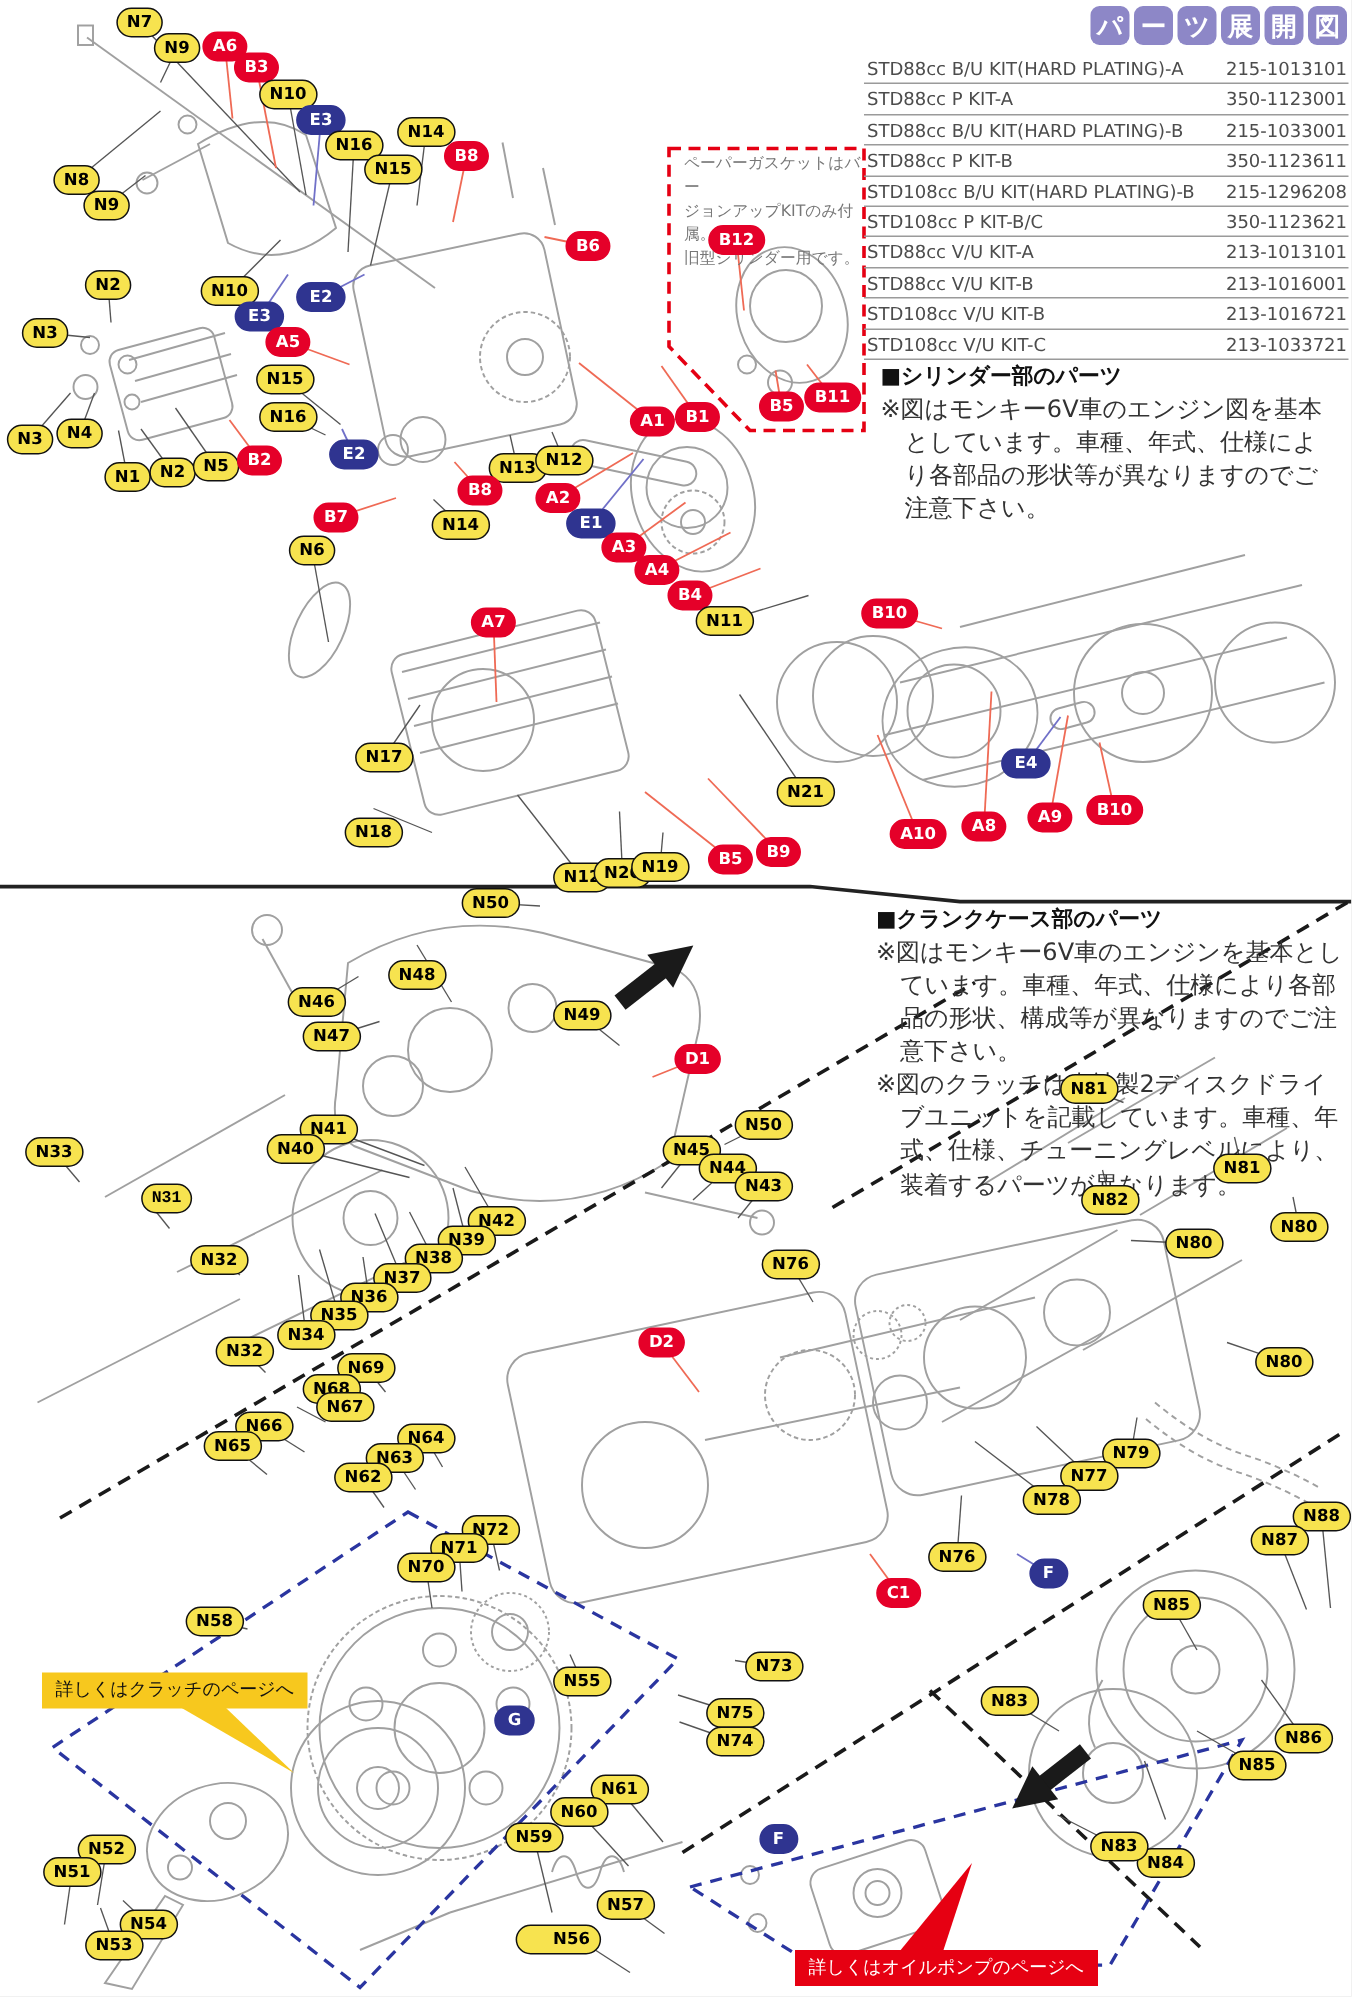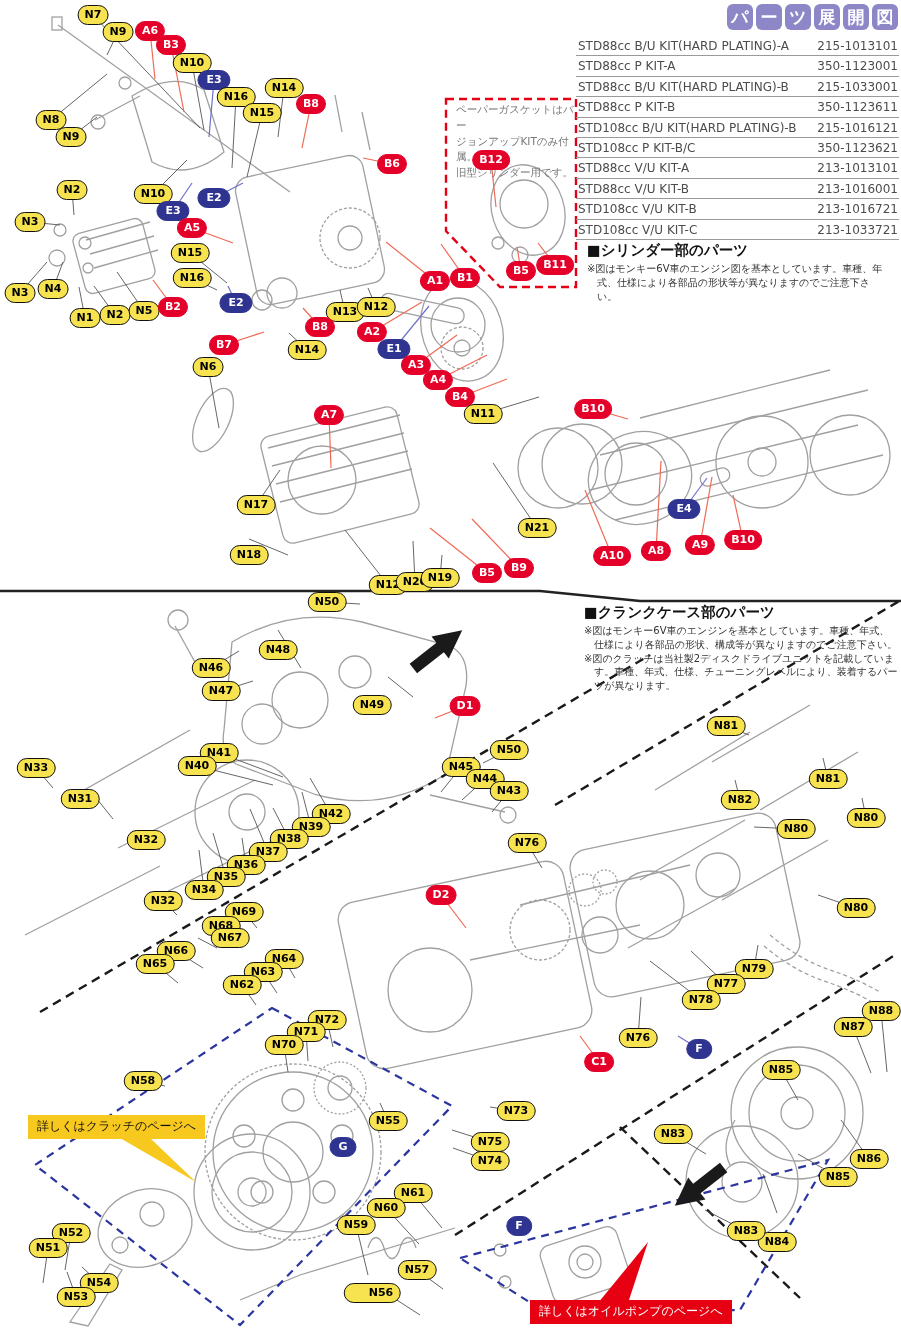--- a/index.html
+++ b/index.html
@@ -11,21 +11,21 @@
   .title .ch{width:26px;height:26px;border-radius:6px;background:var(--c-title,#8D87C7);
              color:#fff;font-size:17px;font-weight:bold;display:flex;align-items:center;justify-content:center;}
   
   table.kits{position:absolute;left:576px;top:36px;width:323px;border-collapse:collapse;}
   table.kits td{border-bottom:1px solid #9a9a9a;font-size:12px;color:#4c4c4c;
                 padding:3px 0 2px 2px;line-height:1.2;white-space:nowrap;}
   table.kits td.num{text-align:right;padding-right:1px;}
   
   .sec{position:absolute;color:#222;}
   .sec h3{margin:0 0 2px 0;font-size:14.5px;font-weight:bold;color:#111;}
-  .sec p{margin:0;font-size:10px;line-height:1.38;padding-left:1em;text-indent:-1em;color:#333;}
+  .sec p{margin:0;font-size:16px;line-height:1.38;padding-left:1em;text-indent:-1em;color:#333;}
   #sec-cyl{left:587px;top:241px;width:303px;}
   #sec-crk{left:584px;top:603px;width:315px;}
   
   .gasket-note{position:absolute;left:456px;top:102px;width:118px;font-size:10.5px;
                color:#777;line-height:1.5;}
   
   .callout{position:absolute;font-size:12px;font-weight:normal;padding:3px 9px 4px 9px;white-space:nowrap;}
   #callout-clutch{left:28px;top:1115px;background:var(--c-callout-yellow,#F7C81E);color:#111;}
   #callout-oil{left:530px;top:1300px;background:var(--c-callout-red,#E60012);color:#fff;}
   
@@ -362,21 +362,21 @@
         <tr>
           <td>STD88cc B/U KIT(HARD PLATING)-B</td>
           <td class="num">215-1033001</td>
         </tr>
         <tr>
           <td>STD88cc P KIT-B</td>
           <td class="num">350-1123611</td>
         </tr>
         <tr>
           <td>STD108cc B/U KIT(HARD PLATING)-B</td>
-          <td class="num">215-1016121</td>
+          <td class="num">215-1296208</td>
         </tr>
         <tr>
           <td>STD108cc P KIT-B/C</td>
           <td class="num">350-1123621</td>
         </tr>
         <tr>
           <td>STD88cc V/U KIT-A</td>
           <td class="num">213-1013101</td>
         </tr>
         <tr>
@@ -472,32 +472,32 @@
       <div class="lbl r" style="left: 519px; top: 568px;">B9</div>
       <div class="lbl r" style="left: 612px; top: 556px;">A10</div>
       <div class="lbl r" style="left: 656px; top: 551px;">A8</div>
       <div class="lbl r" style="left: 700px; top: 545px;">A9</div>
       <div class="lbl r" style="left: 743px; top: 540px;">B10</div>
       <div class="lbl b" style="left: 684px; top: 509px;">E4</div>
       <div class="lbl y" style="left: 327px; top: 602px;">N50</div>
       <div class="lbl y" style="left: 278px; top: 630px; margin-top: 20px;">N48</div>
       <div class="lbl y" style="left: 211px; top: 668px;">N46</div>
       <div class="lbl y" style="left: 221px; top: 691px;">N47</div>
-      <div class="lbl y" style="left: 372px; top: 677px; margin-top: 28px;">N49</div>
+      <div class="lbl y" style="left: 388px; top: 677px;">N49</div>
       <div class="lbl r" style="left: 465px; top: 706px;">D1</div>
       <div class="lbl y" style="left: 726px; top: 726px;">N81</div>
       <div class="lbl y" style="left: 828px; top: 779px;">N81</div>
       <div class="lbl y" style="left: 740px; top: 800px;">N82</div>
       <div class="lbl y" style="left: 866px; top: 818px;">N80</div>
       <div class="lbl y" style="left: 796px; top: 829px;">N80</div>
       <div class="lbl y" style="left: 856px; top: 908px;">N80</div>
       <div class="lbl y" style="left: 36px; top: 768px;">N33</div>
       <div class="lbl y" style="left: 219px; top: 753px;">N41</div>
       <div class="lbl y" style="left: 197px; top: 766px;">N40</div>
-      <div class="lbl y" style="left: 80px; top: 799px;">N31</div>
+      <div class="lbl y" style="left: 111px; top: 799px; font-family: Liberation Mono, monospace;">N31</div>
       <div class="lbl y" style="left: 331px; top: 814px;">N42</div>
       <div class="lbl y" style="left: 311px; top: 827px;">N39</div>
       <div class="lbl y" style="left: 146px; top: 840px;">N32</div>
       <div class="lbl y" style="left: 289px; top: 839px;">N38</div>
       <div class="lbl y" style="left: 268px; top: 852px;">N37</div>
       <div class="lbl y" style="left: 246px; top: 865px;">N36</div>
       <div class="lbl y" style="left: 226px; top: 877px;">N35</div>
       <div class="lbl y" style="left: 204px; top: 890px;">N34</div>
       <div class="lbl y" style="left: 163px; top: 901px;">N32</div>
       <div class="lbl y" style="left: 509px; top: 750px;">N50</div>

